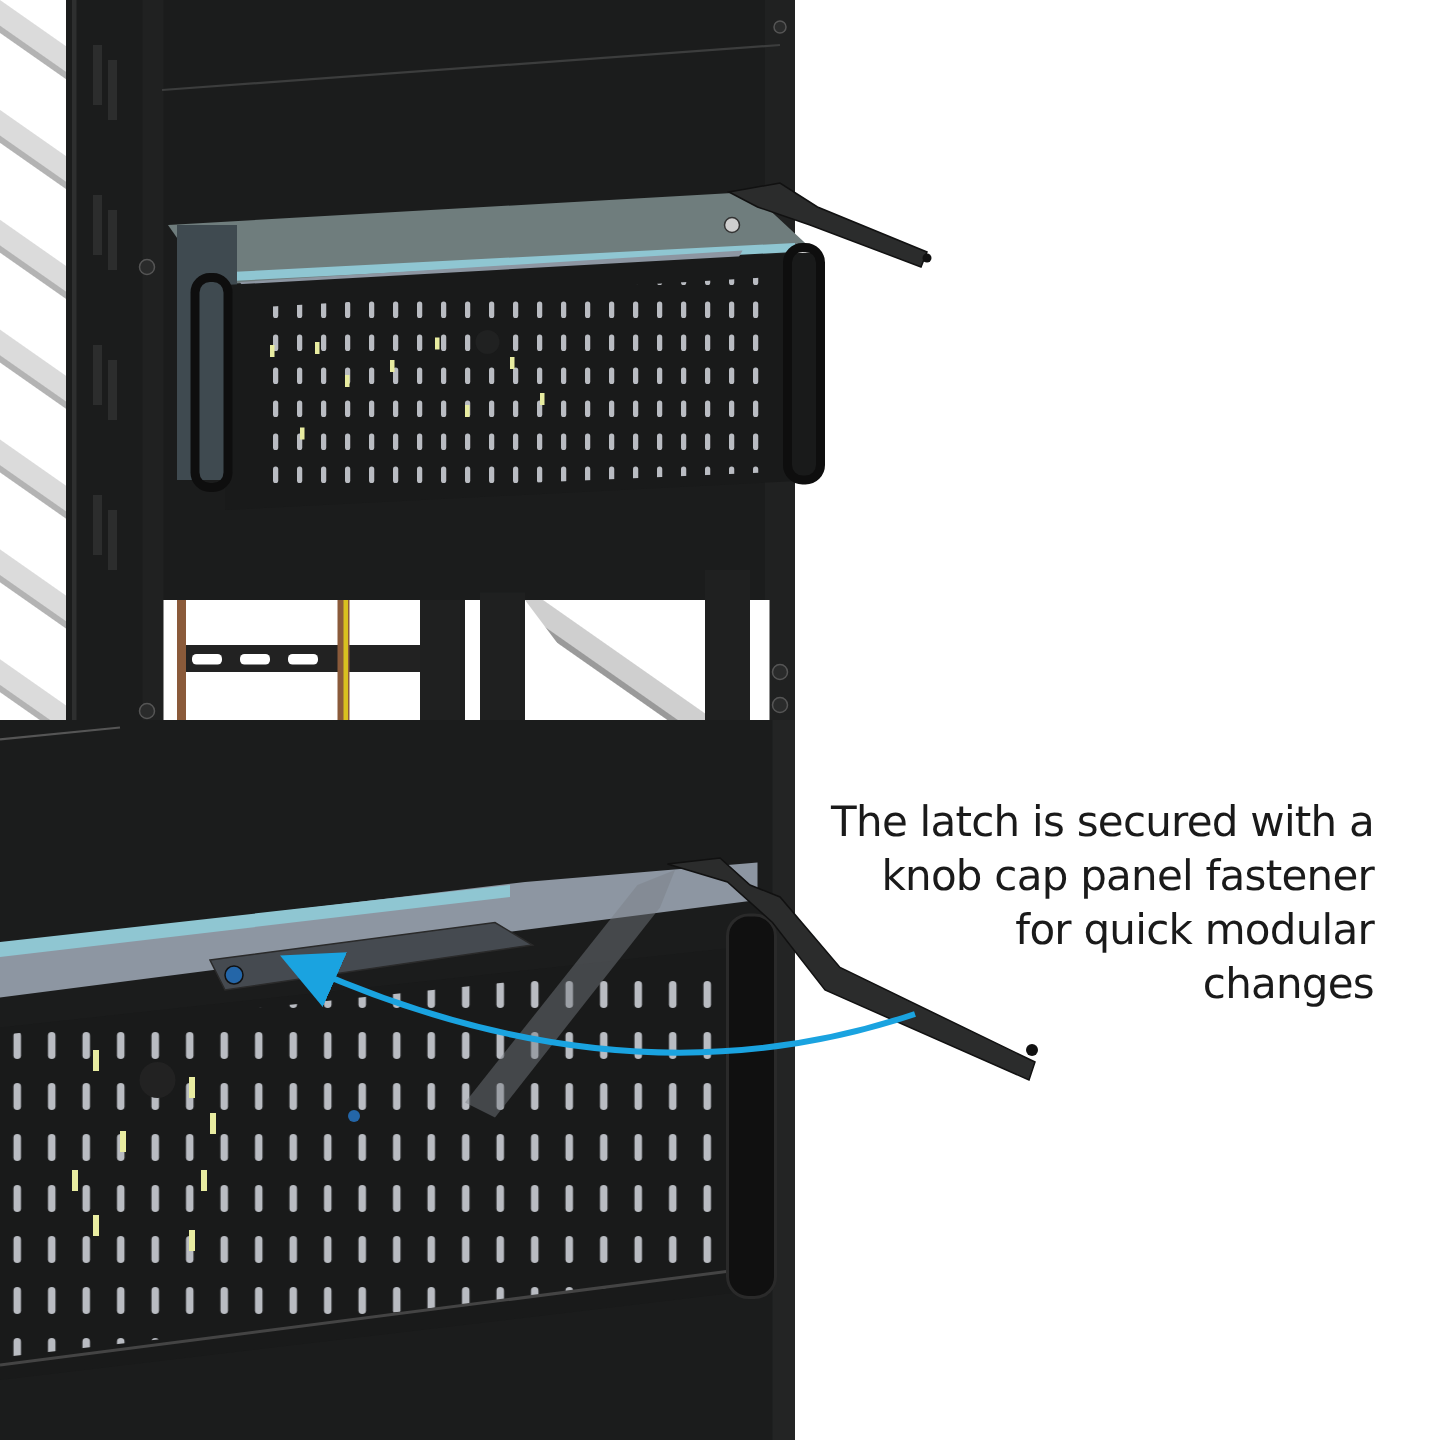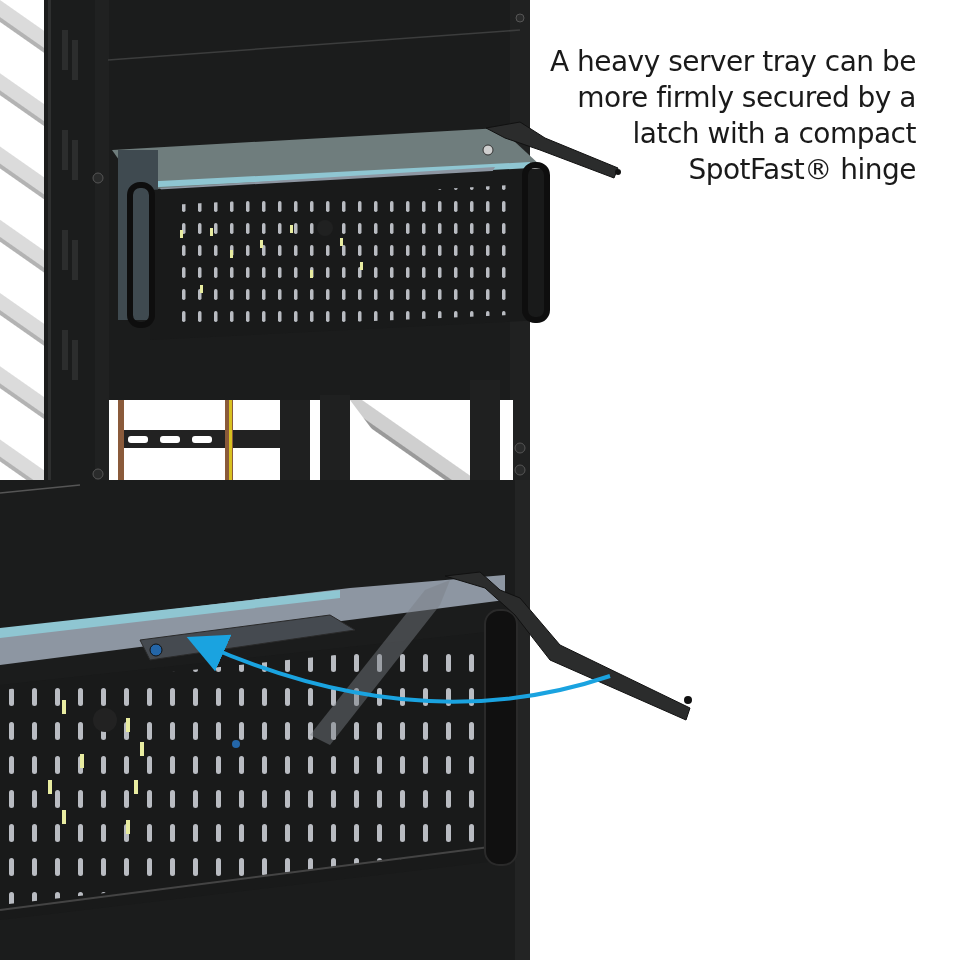--- a/index.html
+++ b/index.html
@@ -95,24 +95,20 @@
     </g>
     <circle cx="325" cy="228" r="8" fill="#202121"></circle>
 
     <rect x="130" y="185" width="22" height="140" rx="10" fill="none" stroke="#0e0e0e" stroke-width="6"></rect>
     <rect x="525" y="165" width="22" height="155" rx="10" fill="none" stroke="#0e0e0e" stroke-width="6"></rect>
 
     <polygon points="486,128 520,122 545,138 618,168 614,178 540,150 505,138" fill="#2b2c2c" stroke="#111" stroke-width="1"></polygon>
     <circle cx="488" cy="150" r="5" fill="#cfcfcf" stroke="#333"></circle>
     <circle cx="618" cy="172" r="3" fill="#111"></circle>
   </svg>
-  <div class="caption caption-top">A heavy server tray can be
-more firmly secured by a
-latch with a compact
-SpotFast® hinge</div>
 </div>
 
 <div class="panel panel-bottom">
   <svg width="960" height="480" viewBox="0 0 960 480">
     <defs>
       <pattern id="slotsBot" x="0" y="0" width="23" height="34" patternUnits="userSpaceOnUse">
         <rect x="9" y="4" width="5" height="18" rx="2.5" fill="#b9bcc2"></rect>
       </pattern>
       <marker id="arrowHead" markerWidth="10" markerHeight="10" refX="5" refY="5" orient="auto">
         <path d="M0,0 L10,5 L0,10 z" fill="#1aa3e0"></path>
@@ -147,13 +143,17 @@
     <rect x="485" y="130" width="32" height="255" rx="14" fill="#101010" stroke="#2a2a2a" stroke-width="2"></rect>
 
     <polygon points="310,255 425,110 450,100 440,125 330,265" fill="#7b7f85" opacity="0.45"></polygon>
 
     <polygon points="445,96 480,92 500,110 520,118 560,165 690,228 686,240 550,180 515,135 485,108" fill="#2b2c2c" stroke="#111" stroke-width="1"></polygon>
     <circle cx="688" cy="220" r="4" fill="#111"></circle>
     <circle cx="236" cy="264" r="4" fill="#2466a8"></circle>
 
     <path d="M610,196 Q420,260 205,165" fill="none" stroke="#1aa3e0" stroke-width="4" marker-end="url(#arrowHead)"></path>
   </svg>
+  <div class="caption caption-bottom" style="top:50px;">The latch is secured with a
+knob cap panel fastener
+for quick modular
+changes</div>
 </div>
 
 </body></html>

